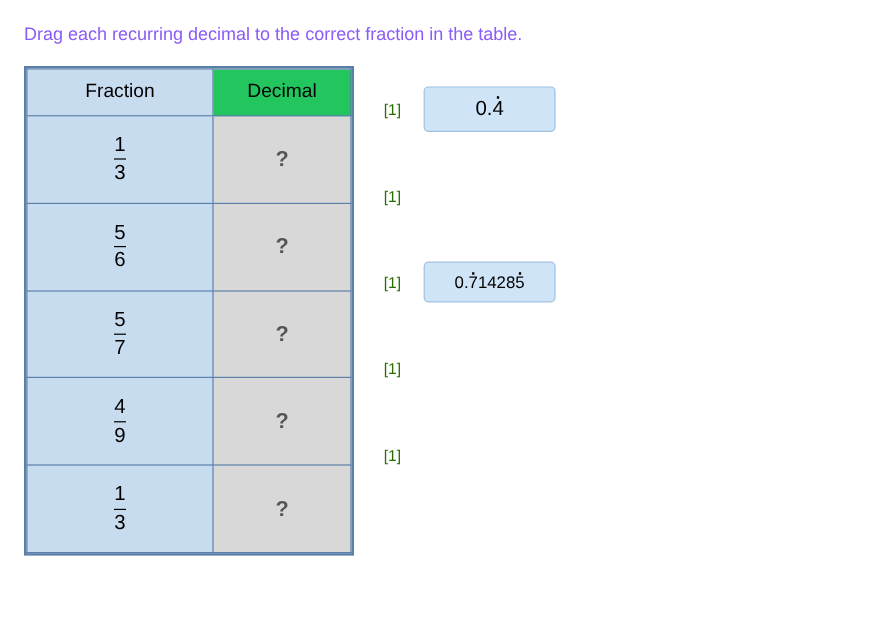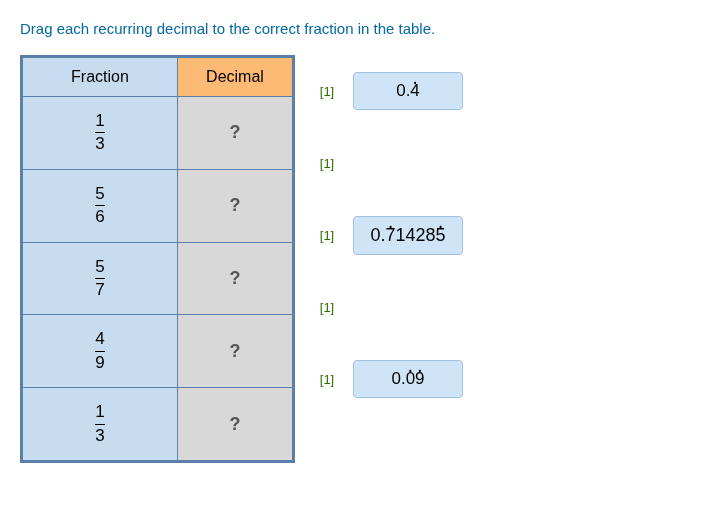--- a/index.html
+++ b/index.html
@@ -4,21 +4,21 @@
   <style>
     * { box-sizing: border-box; margin: 0; padding: 0; }
     body {
       font-family: Arial, sans-serif;
       background: #fff;
       padding: 20px;
       width: 724px;
       min-height: 516px;
     }
     .instruction {
-      color: #0369a1;
+      color: #8b5cf6;
       font-size: 15px;
       margin-bottom: 18px;
     }
     .main-area {
       display: flex;
       align-items: flex-start;
       gap: 18px;
     }
     .table-wrapper {
       border: 2px solid #5a7fa8;
@@ -32,21 +32,21 @@
       border: 1.5px solid #5a7fa8;
       padding: 0;
     }
     .col-fraction {
       width: 155px;
       background: #c8dcf0;
       text-align: center;
     }
     .col-decimal {
       width: 115px;
-      background: #fdba74;
+      background: #22c55e;
       text-align: center;
     }
     th.col-fraction, th.col-decimal {
       padding: 10px 8px;
       font-weight: normal;
       font-size: 16px;
       color: #000;
     }
     td.col-fraction {
       background: #c8dcf0;
@@ -119,21 +119,21 @@
       position: absolute;
       top: -10px;
       left: 50%;
       transform: translateX(-50%);
       font-size: 20px;
       line-height: 1;
       color: #000;
     }
     
     .tile-714285 {
-      font-size: 18px;
+      font-size: 14px;
       padding: 8px 10px;
     }
   </style>
 </head>
 <body>
 
 <p class="instruction">Drag each recurring decimal to the correct fraction in the table.</p>
 
 <div class="main-area">
 
@@ -229,18 +229,15 @@
         0.<span class="dot-above">7</span>1428<span class="dot-above">5</span>
       </div>
     </div>
 
     <div class="answer-row">
       <span class="mark">[1]</span>
     </div>
 
     <div class="answer-row">
       <span class="mark">[1]</span>
-      <div class="answer-tile" draggable="true">
-        0.<span class="dot-above">0</span><span class="dot-above">9</span>
-      </div>
     </div>
   </div>
 </div>
 
 </body></html>

